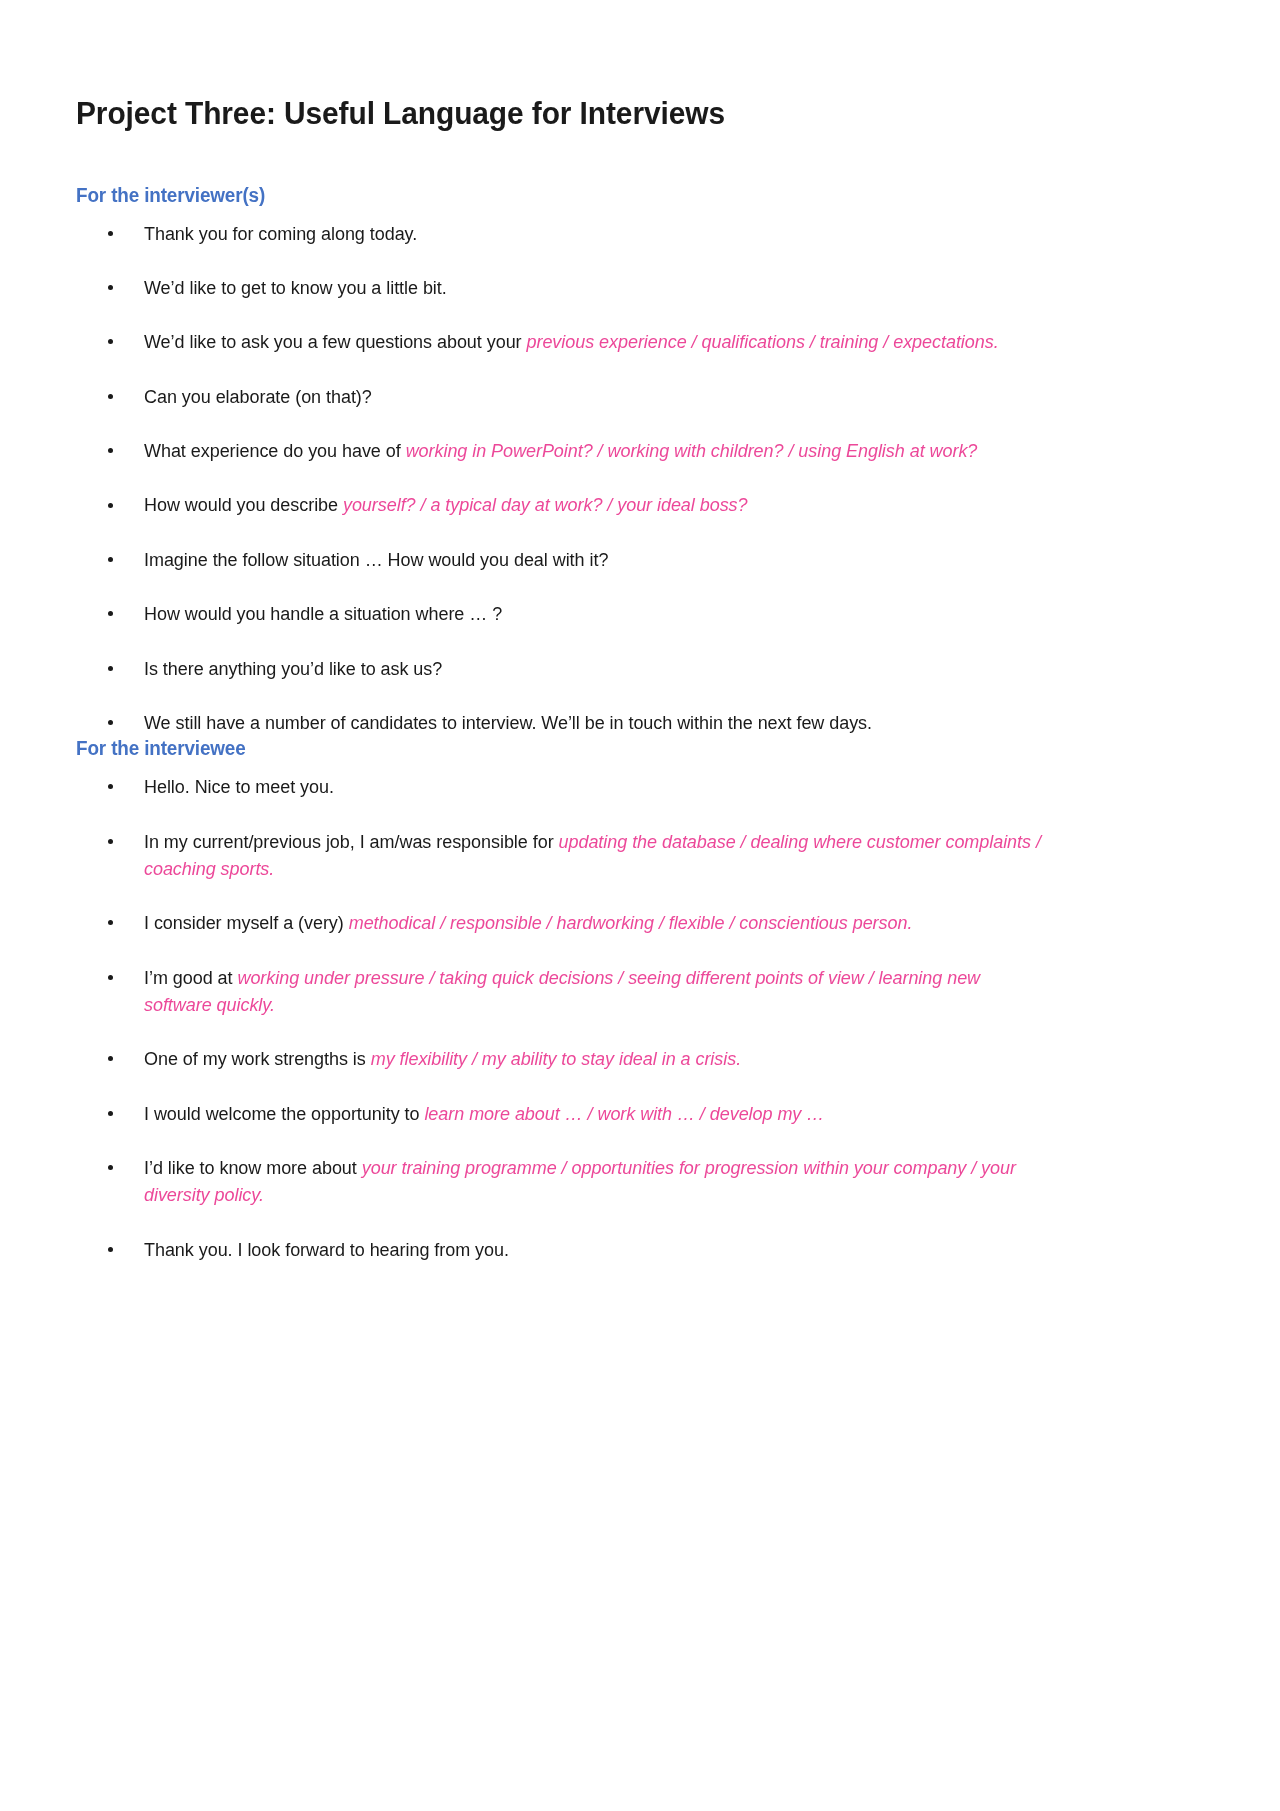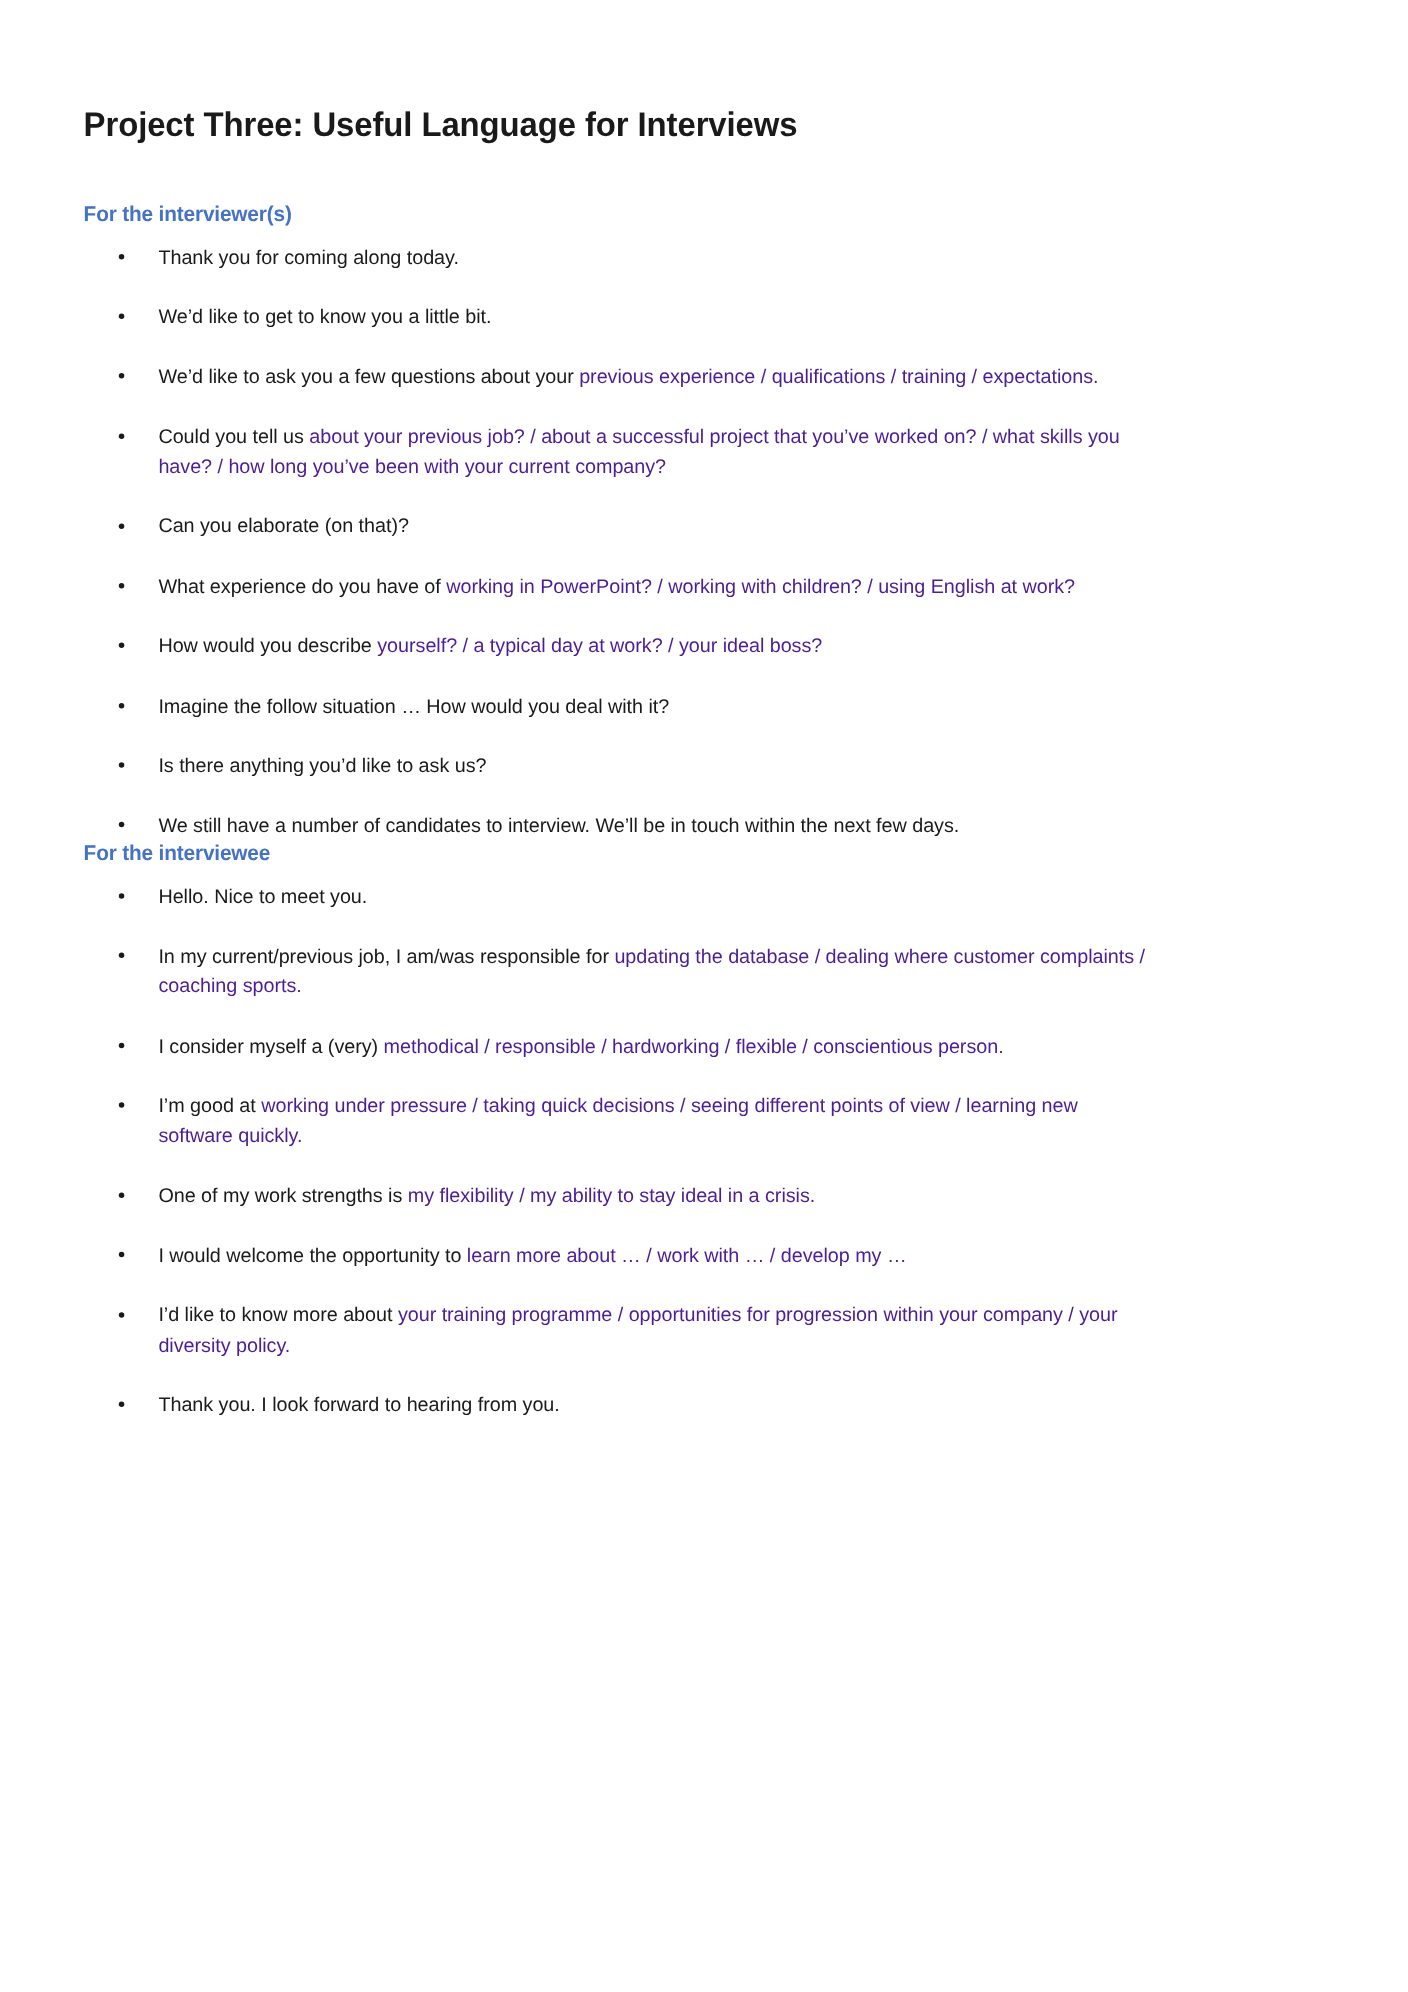--- a/index.html
+++ b/index.html
@@ -76,21 +76,22 @@
     top: 0.56em;
     width: 5px;
     height: 5px;
     border-radius: 50%;
     background: #1a1a1a;
   }
   .txt {
     display: inline;
   }
   .blue-italic {
-    color: #4c1d95;
+    color: #ec4899;
+    font-style: italic;
   }
 
   
   .section.tight ul.bullets > li:first-child {
     margin-top: 0;
   }
 </style>
 </head>
 <body>
 
@@ -98,25 +99,25 @@
 
   <h1 class="doc-title">Project Three: Useful Language for Interviews</h1>
 
   <div id="sections-root">
       <div class="section">
         <h2 class="section-heading">For the interviewer(s)</h2>
         <ul class="bullets">
           <li><span class="bullet-dot"></span><span class="txt">Thank you for coming along today.</span></li>
           <li><span class="bullet-dot"></span><span class="txt">We’d like to get to know you a little bit.</span></li>
           <li><span class="bullet-dot"></span><span class="txt">We’d like to ask you a few questions about your </span><span class="txt blue-italic">previous experience / qualifications / training / expectations.</span></li>
-          <li><span class="bullet-dot"></span><span class="txt">Could you tell us </span><span class="txt blue-italic">about your previous job? / about a successful project that you’ve worked on? / what skills you have? / how long you’ve been with your current company?</span></li>
           <li><span class="bullet-dot"></span><span class="txt">Can you elaborate (on that)?</span></li>
           <li><span class="bullet-dot"></span><span class="txt">What experience do you have of </span><span class="txt blue-italic">working in PowerPoint? / working with children? / using English at work?</span></li>
           <li><span class="bullet-dot"></span><span class="txt">How would you describe </span><span class="txt blue-italic">yourself? / a typical day at work? / your ideal boss?</span></li>
           <li><span class="bullet-dot"></span><span class="txt">Imagine the follow situation … How would you deal with it?</span></li>
+          <li><span class="bullet-dot"></span><span class="txt">How would you handle a situation where … ?</span></li>
           <li><span class="bullet-dot"></span><span class="txt">Is there anything you’d like to ask us?</span></li>
           <li><span class="bullet-dot"></span><span class="txt">We still have a number of candidates to interview. We’ll be in touch within the next few days.</span></li>
         </ul>
       </div>
       <div class="section tight">
         <h2 class="section-heading">For the interviewee</h2>
         <ul class="bullets">
           <li><span class="bullet-dot"></span><span class="txt">Hello. Nice to meet you.</span></li>
           <li><span class="bullet-dot"></span><span class="txt">In my current/previous job, I am/was responsible for </span><span class="txt blue-italic">updating the database / dealing where customer complaints / coaching sports.</span></li>
           <li><span class="bullet-dot"></span><span class="txt">I consider myself a (very) </span><span class="txt blue-italic">methodical / responsible / hardworking / flexible / conscientious person.</span></li>

